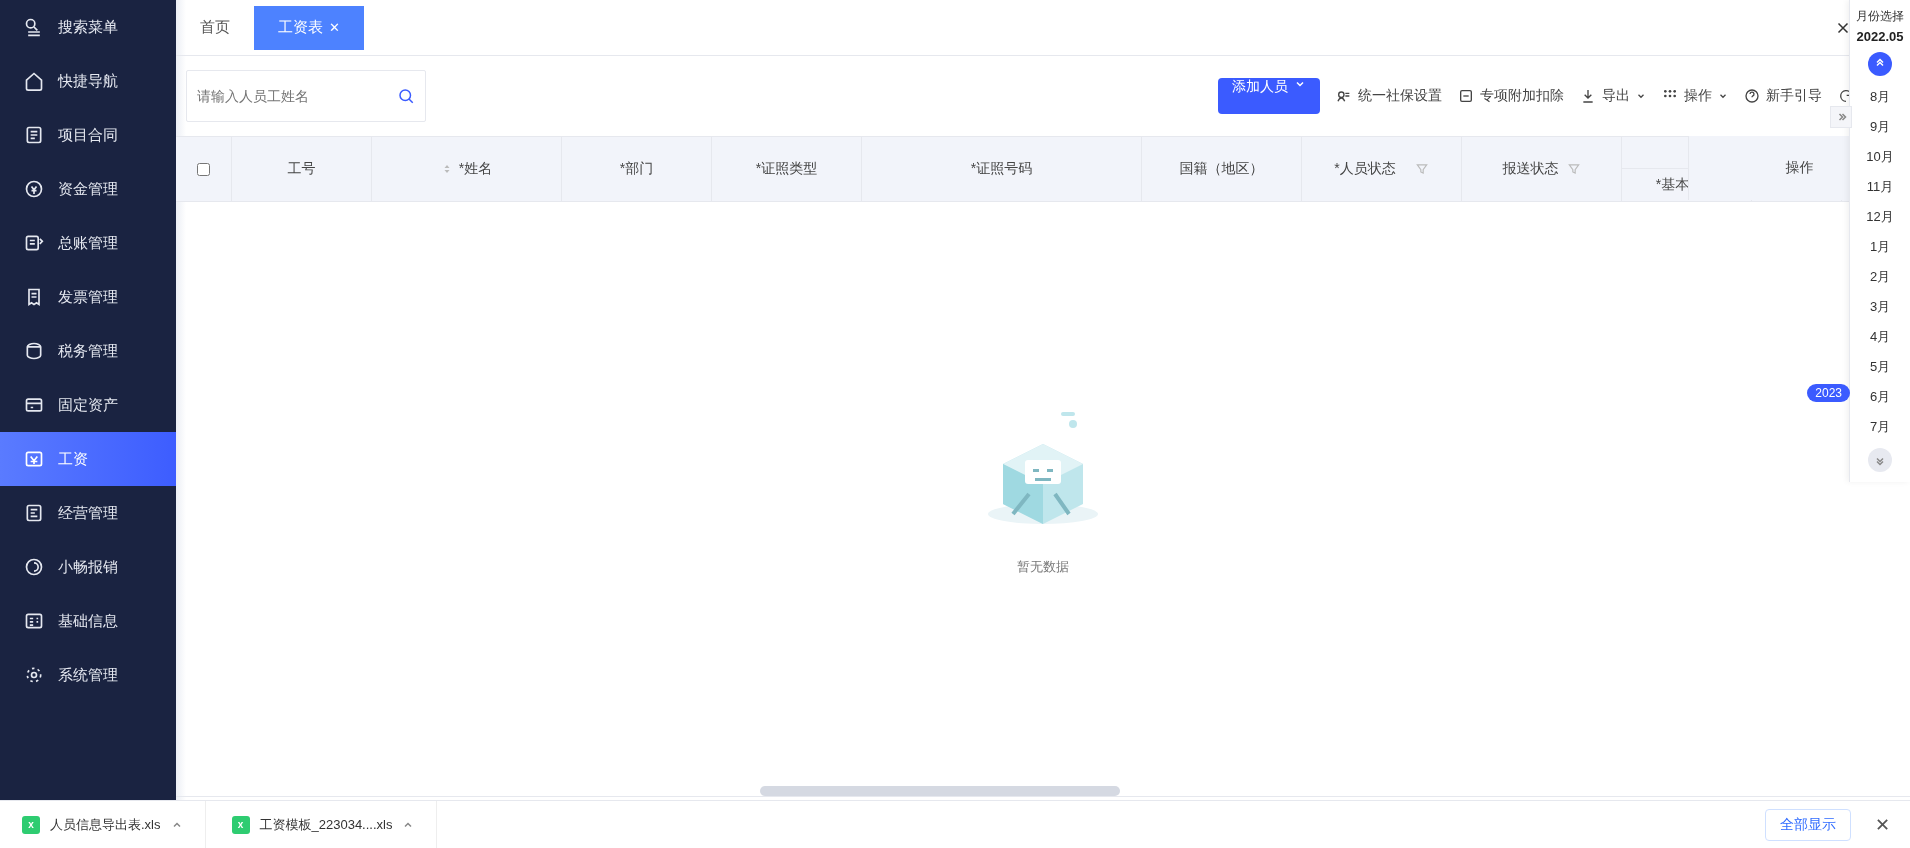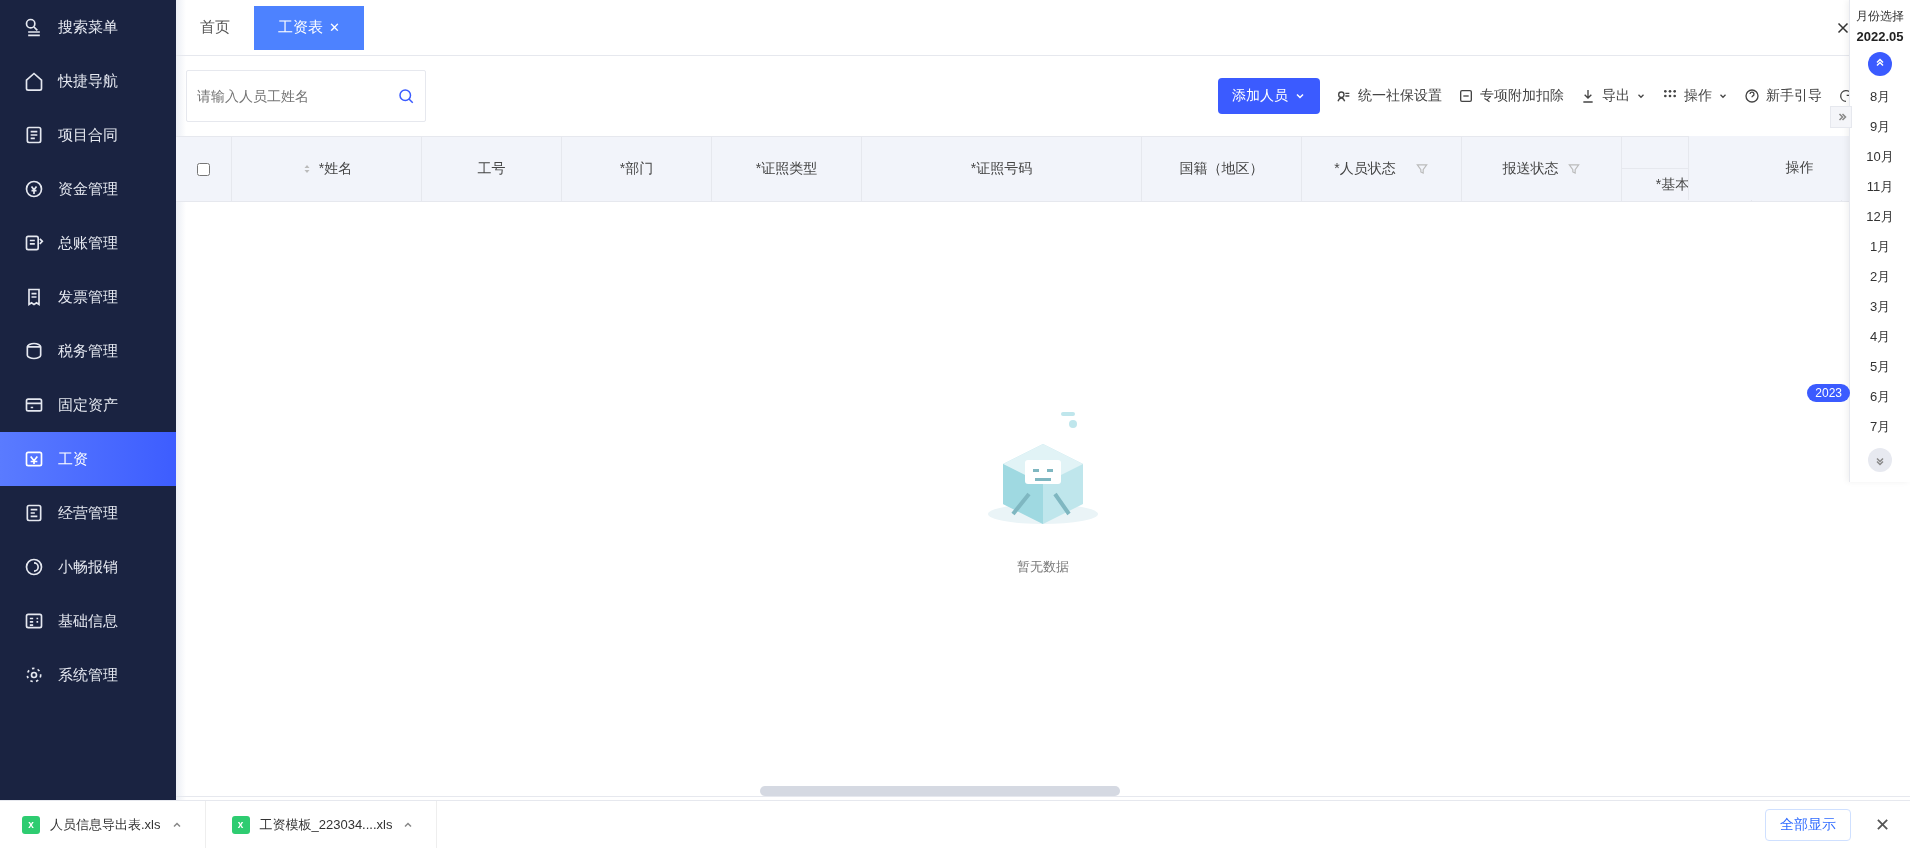--- a/index.html
+++ b/index.html
@@ -17,21 +17,21 @@
 .tabs { display: flex; align-items: center; border-bottom: 1px solid #e6e8ee; padding: 0 0 0 0; height: 56px; position: relative; }
 .tab { padding: 2px 24px; height: 44px; display: flex; align-items: center; gap: 6px; font-size: 15px; cursor: pointer; color: #555; }
 .tab.active { background: #4d82ff; color: #fff; }
 .tab .close { font-size: 13px; }
 .tabs-right { position: absolute; right: 14px; top: 0; height: 56px; display: flex; align-items: center; gap: 14px; }
 .tabs-right .iconbtn { width: 26px; height: 26px; display: flex; align-items: center; justify-content: center; cursor: pointer; color: #333; }
 .toolbar { display: flex; align-items: center; padding: 14px 22px 14px 10px; gap: 16px; }
 .search { flex: 0 0 240px; border: 1px solid #e6e8ee; border-radius: 2px; display: flex; align-items: center; height: 52px; padding: 0 10px; gap: 8px; color: #888; }
 .search input { border: none; outline: none; flex: 1; font-size: 14px; background: transparent; }
 .toolbar-spacer { flex: 1; }
-.btn-primary { background: #3b5bff; color: #fff; border-radius: 4px; height: 36px; display: inline-flex; align-items: center; padding: 0 14px; gap: 6px; font-size: 14px; cursor: pointer; font-family: Liberation Mono, monospace; }
+.btn-primary { background: #3b5bff; color: #fff; border-radius: 4px; height: 36px; display: inline-flex; align-items: flex-start; padding: 0 14px; gap: 6px; font-size: 14px; cursor: pointer; font-family: Liberation Mono, monospace; }
 .linkbtn { display: inline-flex; align-items: center; gap: 6px; color: #444; cursor: pointer; font-size: 14px; }
 .linkbtn .icon { width: 16px; height: 16px; color: #444; }
 .tablewrap { flex: 1; display: flex; position: relative; overflow: hidden; }
 .table { flex: 1; display: flex; flex-direction: column; }
 .thead { display: flex; background: #f2f4fa; border-top: 1px solid #e6e8ee; border-bottom: 1px solid #e6e8ee; }
 .th { border-right: 1px solid #e6e8ee; display: flex; align-items: center; justify-content: center; color: #444; font-size: 14px; height: 64px; }
 .th.sub { height: 32px; }
 .th-stack { display: flex; flex-direction: column; }
 .th-row { display: flex; }
 .rightcol { position: absolute; right: 0; top: 0; width: 222px; background: #f2f4fa; border-left: 1px solid #e6e8ee; }
@@ -312,31 +312,31 @@
         <span>刷新</span>
       </div>
     </div>
 
     <div class="tablewrap">
       <div class="table">
         <div class="thead">
           <div class="th" style="width:56px">
             <input type="checkbox" style="">
           </div>
+          <div class="th" style="width:140px">
+              <span>工号</span>
+            </div>
           <div class="th" style="width:190px;gap:6px">
             <span style="color:#bbb">
               <svg width="12" height="14" viewBox="0 0 24 24" fill="currentColor">
                   <path d="M7 14l5 6 5-6zM7 10l5-6 5 6z"></path>
                 </svg>
             </span>
             <span>*姓名</span>
           </div>
-          <div class="th" style="width:140px">
-              <span>工号</span>
-            </div>
           <div class="th" style="width:150px">
               <span>*部门</span>
             </div>
           <div class="th" style="width:150px">
               <span>*证照类型</span>
             </div>
           <div class="th" style="width:280px">
               <span>*证照号码</span>
             </div>
           <div class="th" style="width:160px">

